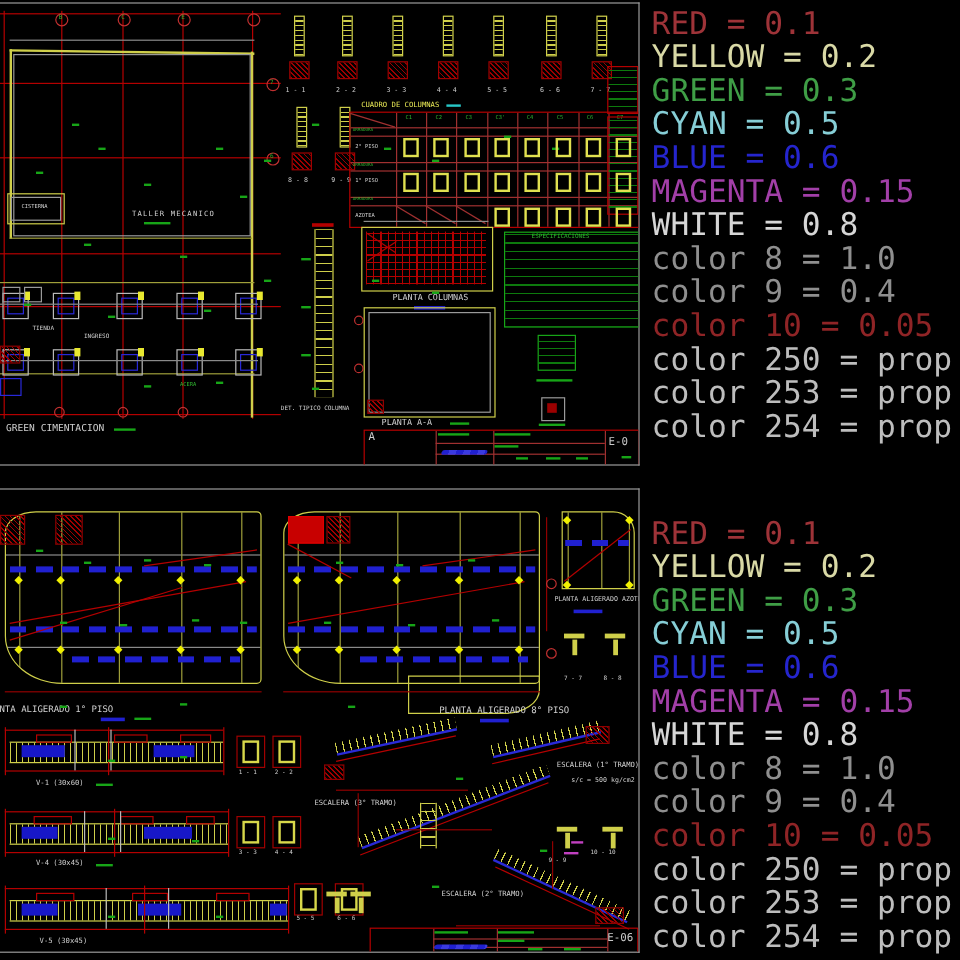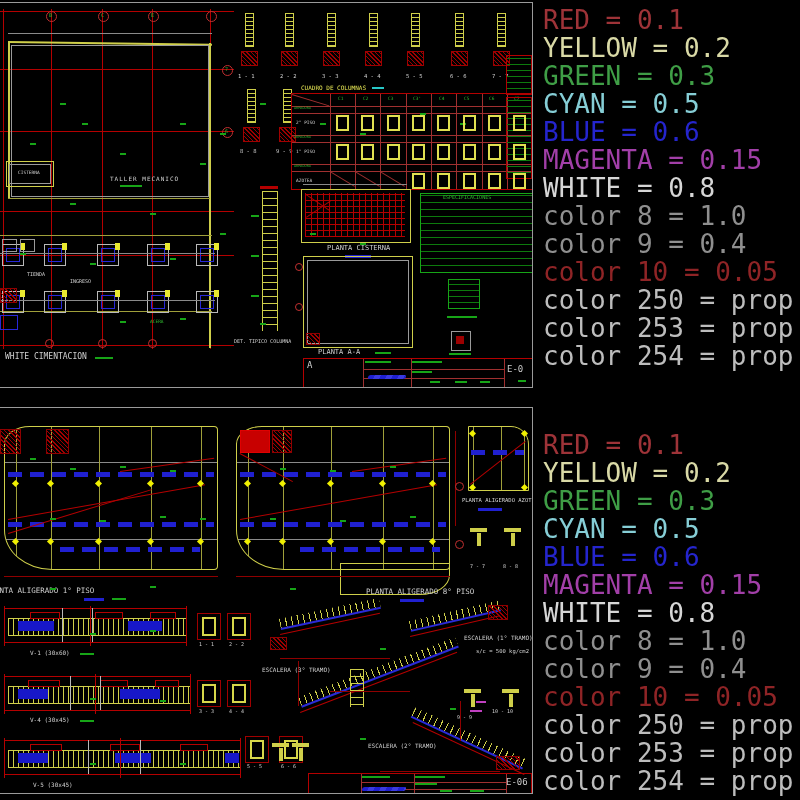--- a/index.html
+++ b/index.html
@@ -130,21 +130,21 @@
   <div class="fcl" style="left:97px;top:288px;"></div>
   <div class="fcl" style="left:147px;top:288px;"></div>
   <div class="fcl" style="left:196px;top:288px;"></div>
   <div class="whl" style="left:0;top:250px;width:215px;"></div>
   <div class="whl" style="left:0;top:297px;width:215px;"></div>
   <div class="whtbox" style="left:2px;top:236px;width:13px;height:11px;"></div>
   <div class="whtbox" style="left:20px;top:236px;width:13px;height:11px;"></div>
   <div class="hatchR" style="left:0;top:285px;width:15px;height:13px;"></div>
   <div class="bluebox" style="left:0;top:312px;width:16px;height:13px;"></div>
 
-  <span class="lbl" style="left:5px;top:350px;font-size:8px;">WHITE CIMENTACION</span>
+  <span class="lbl" style="left:5px;top:350px;font-size:8px;">GREEN CIMENTACION</span>
   <div class="gbar" style="left:95px;top:354px;width:18px;"></div>
 
   <div class="fsec" style="left:236px;top:8px;"></div>
   <div class="fsec" style="left:276px;top:8px;"></div>
   <div class="fsec" style="left:318px;top:8px;"></div>
   <div class="fsec" style="left:360px;top:8px;"></div>
   <div class="fsec" style="left:402px;top:8px;"></div>
   <div class="fsec" style="left:446px;top:8px;"></div>
   <div class="fsec" style="left:488px;top:8px;"></div>
   <span class="lbl" style="left:238px;top:71px;font-size:5.5px;">1 - 1</span>
@@ -202,21 +202,21 @@
   <div class="gbar" style="left:251px;top:212px;width:8px;"></div>
   <div class="gbar" style="left:251px;top:252px;width:8px;"></div>
   <div class="gbar" style="left:251px;top:292px;width:8px;"></div>
   <span class="lbl" style="left:234px;top:336px;font-size:5px;">DET. TIPICO COLUMNA</span>
 
   <div class="yelbox" style="left:301px;top:186px;width:108px;height:52px;"></div>
   <div class="gridmesh" style="left:305px;top:190px;width:100px;height:44px;"></div>
   <div class="diag" style="left:306px;top:191px;width:29px;transform:rotate(34deg);"></div>
   <div class="diag" style="left:306px;top:214px;width:29px;transform:rotate(-34deg);"></div>
   <div class="whl" style="left:303px;top:181px;width:104px;"></div>
-  <span class="lbl" style="left:327px;top:242px;font-size:7px;">PLANTA CISTERNA</span>
+  <span class="lbl" style="left:327px;top:242px;font-size:7px;">PLANTA COLUMNAS</span>
   <div class="bbar" style="left:345px;top:252px;width:26px;"></div>
 
   <div class="yelbox" style="left:303px;top:253px;width:108px;height:90px;"></div>
   <div class="whtbox" style="left:307px;top:257px;width:100px;height:82px;"></div>
   <div class="hatchR" style="left:306px;top:330px;width:12px;height:10px;"></div>
   <div class="redcirc" style="left:295px;top:260px;width:6px;height:6px;"></div>
   <div class="redcirc" style="left:295px;top:300px;width:6px;height:6px;"></div>
   <span class="lbl" style="left:318px;top:346px;font-size:7px;">PLANTA A-A</span>
   <div class="gbar" style="left:375px;top:349px;width:16px;"></div>
 

